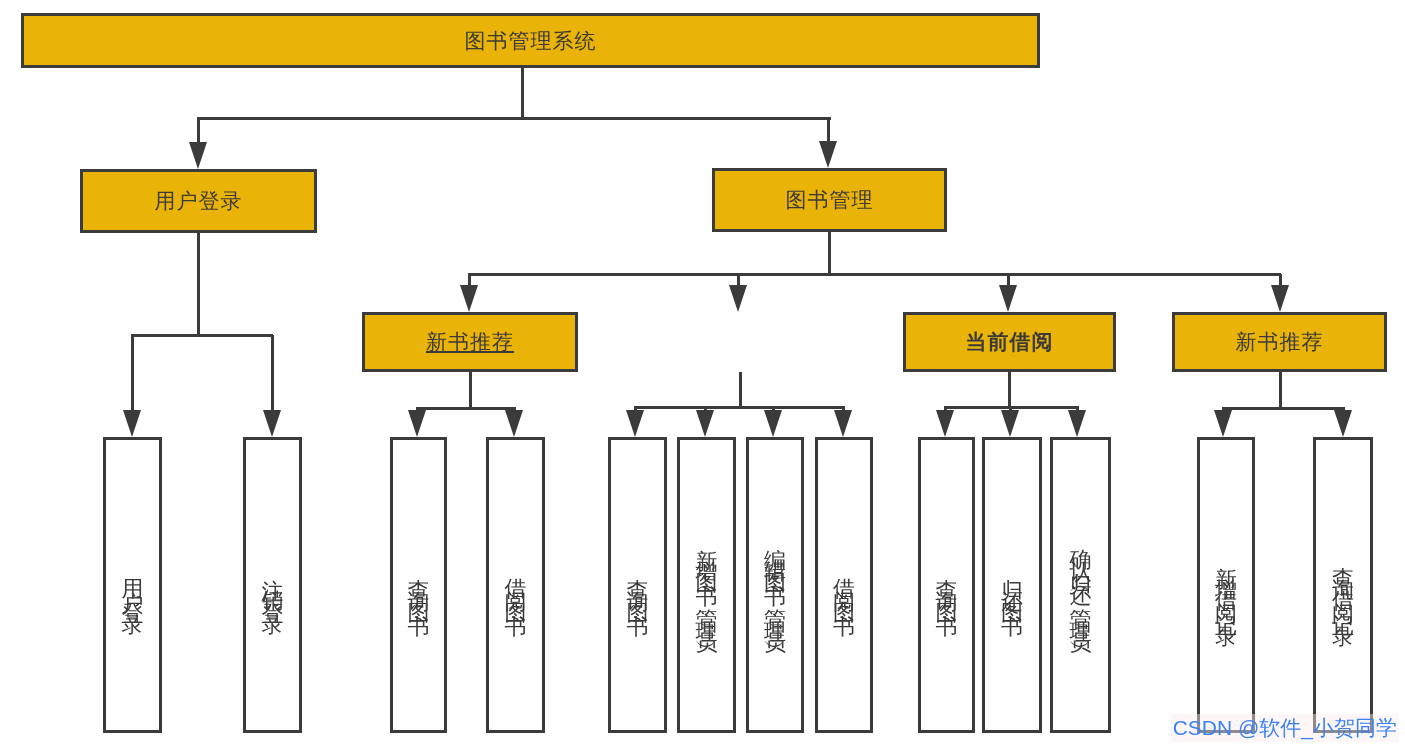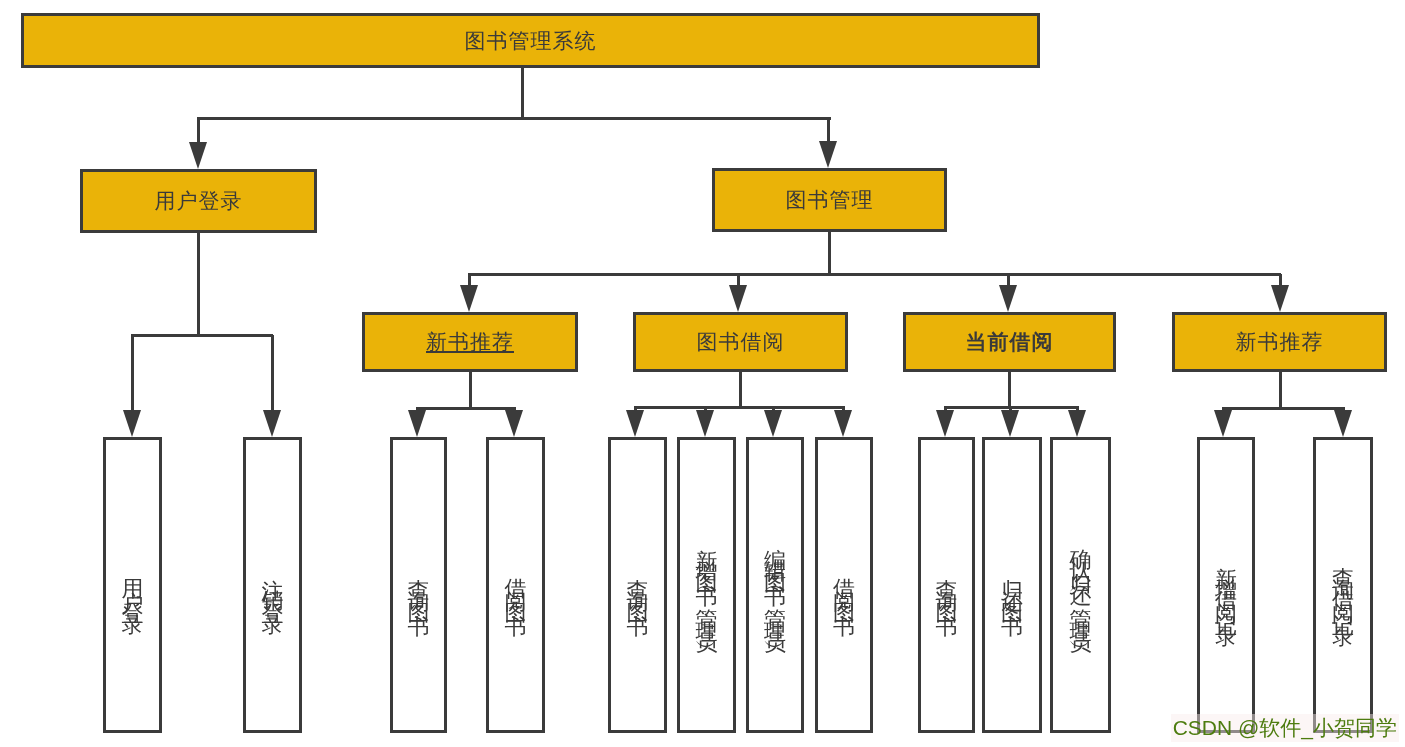--- a/index.html
+++ b/index.html
@@ -24,21 +24,21 @@
   }
   
   .hline{position:absolute;height:3px;background:#3b3b3b;}
   .vline{position:absolute;width:3px;background:#3b3b3b;}
   .arrow{
     position:absolute;width:0;height:0;
     border-left:9px solid transparent;border-right:9px solid transparent;
     border-top:27px solid #3b3b3b;
   }
   .watermark{
-    position:absolute;right:6px;top:714px;font-size:21px;color:#4d7c0f;
+    position:absolute;right:6px;top:714px;font-size:21px;color:#3b82f6;
     background:rgba(248,235,235,0.45);padding:0 2px;white-space:nowrap;
   }
 </style>
 </head>
 <body>
 
 <div class="canvas">
 
   <div class="vline" style="left:521px;top:68px;height:50px;"></div>
   <div class="hline" style="left:197px;top:117px;width:634px;"></div>
@@ -106,23 +106,20 @@
   <div class="hbox" style="left:80px;top:169px;width:237px;height:64px;">
     <span>用户登录</span>
   </div>
   <div class="hbox" style="left:712px;top:168px;width:235px;height:64px;">
     <span>图书管理</span>
   </div>
 
   <div class="hbox" style="left:362px;top:312px;width:216px;height:60px;text-decoration:underline;">
     <span>新书推荐</span>
   </div>
-  <div class="hbox" style="left:633px;top:312px;width:215px;height:60px;">
-    <span>图书借阅</span>
-  </div>
   <div class="hbox" style="left:903px;top:312px;width:213px;height:60px;font-weight:bold;">
     <span>当前借阅</span>
   </div>
   <div class="hbox" style="left:1172px;top:312px;width:215px;height:60px;">
     <span>新书推荐</span>
   </div>
 
   <div class="vbox" style="left:103px;width:59px;">
     <span>用户登录</span>
   </div>

